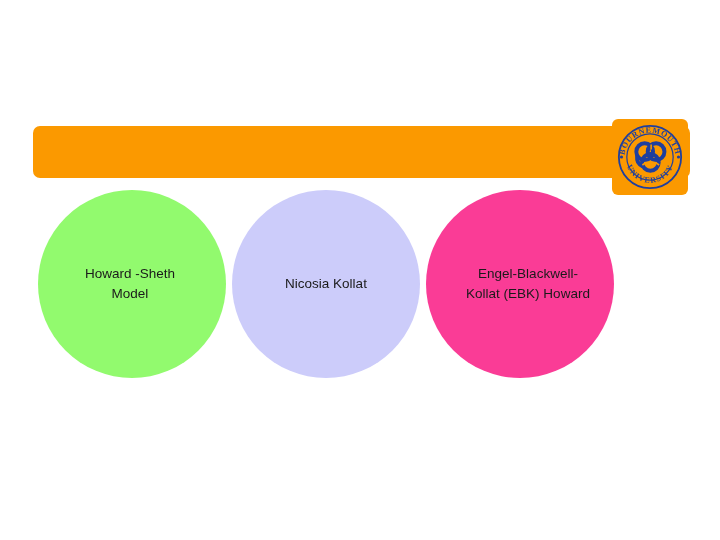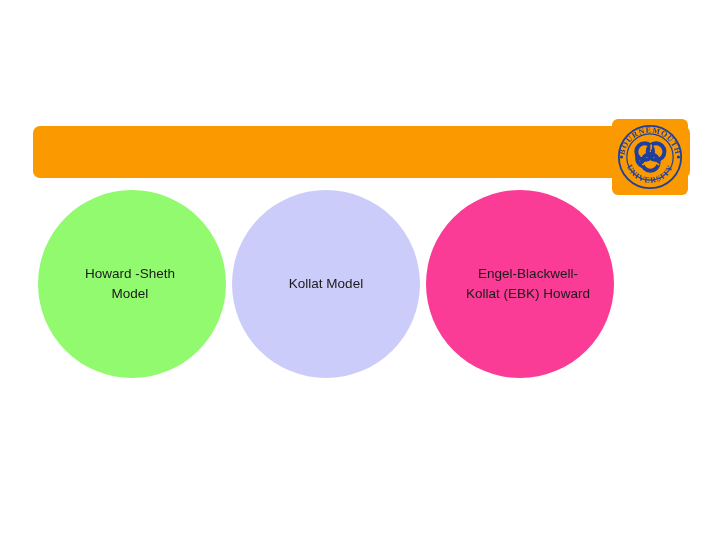--- a/index.html
+++ b/index.html
@@ -150,21 +150,21 @@
       </g>
     </svg>
   </div>
 
   <div class="model-circle" id="circle-howard-sheth">
     <span class="circle-label">Howard -Sheth
 Model</span>
   </div>
 
   <div class="model-circle" id="circle-nicosia">
-    <span class="circle-label">Kollat Model</span>
+    <span class="circle-label">Nicosia Kollat</span>
   </div>
 
   <div class="model-circle" id="circle-ebk">
     <span class="circle-label">Engel-Blackwell-
 Kollat (EBK) Howard</span>
   </div>
 
 </div>
 
 </body></html>

